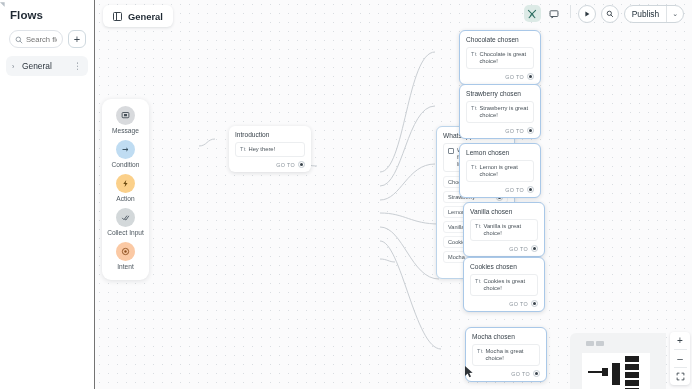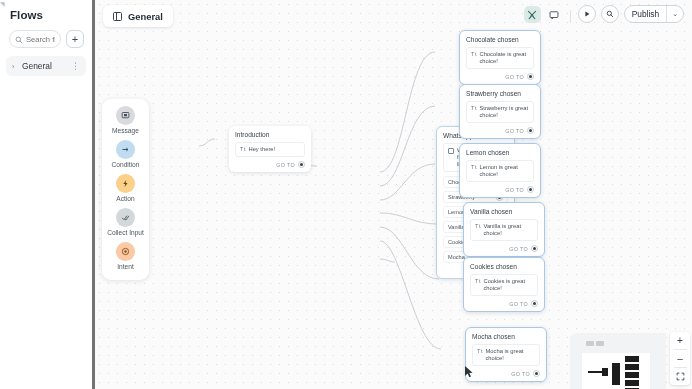--- a/index.html
+++ b/index.html
@@ -8,21 +8,21 @@
     font-family: "Liberation Sans", sans-serif;
     background: #ffffff;
     overflow: hidden;
   }
   #app { position: relative; width: 692px; height: 389px; display: flex; }
 
   
   .sidebar {
     width: 95px; height: 389px;
     background: #ffffff;
-    border-right: 3px solid #737373;
+    border-right: 1px solid #737373;
     flex: 0 0 95px;
     position: relative;
     padding: 0;
   }
   .sidebar-title {
     font-size: 11.5px; font-weight: 700; color: #1f2933;
     padding: 9px 0 0 10px; letter-spacing: .1px;
   }
   .sidebar-searchrow {
     display: flex; align-items: center; gap: 5px;
@@ -75,21 +75,21 @@
     box-shadow: 0 1px 3px rgba(25,35,45,.13);
     display: flex; align-items: center; gap: 6px; padding: 0 10px;
   }
   .bc-chip .bclabel { font-size: 9.4px; font-weight: 700; color: #1f2933; }
   .icon-panel { width: 9px; height: 9px; border: 1.2px solid #39434c; border-radius: 1.5px; position: relative; }
   .icon-panel:before { content:""; position:absolute; left:2.2px; top:0; bottom:0; width:1.2px; background:#39434c;}
 
   
   .top-tools {
     position: absolute; right: 8px; top: 5px;
-    display: flex; align-items: flex-end; gap: 5px;
+    display: flex; align-items: flex-start; gap: 5px;
   }
   .tool-sq {
     width: 17px; height: 17px; border-radius: 5px;
     display: flex; align-items: center; justify-content: center;
     font-size: 9px; color: #3c4a52; background: transparent;
   }
   .tool-sq.active { background: #dceae6; }
   .tool-div { width: 1px; height: 13px; background: #dfe3e6; margin: 0 2px; }
   .tool-round {
     width: 18px; height: 18px; border-radius: 9px;

